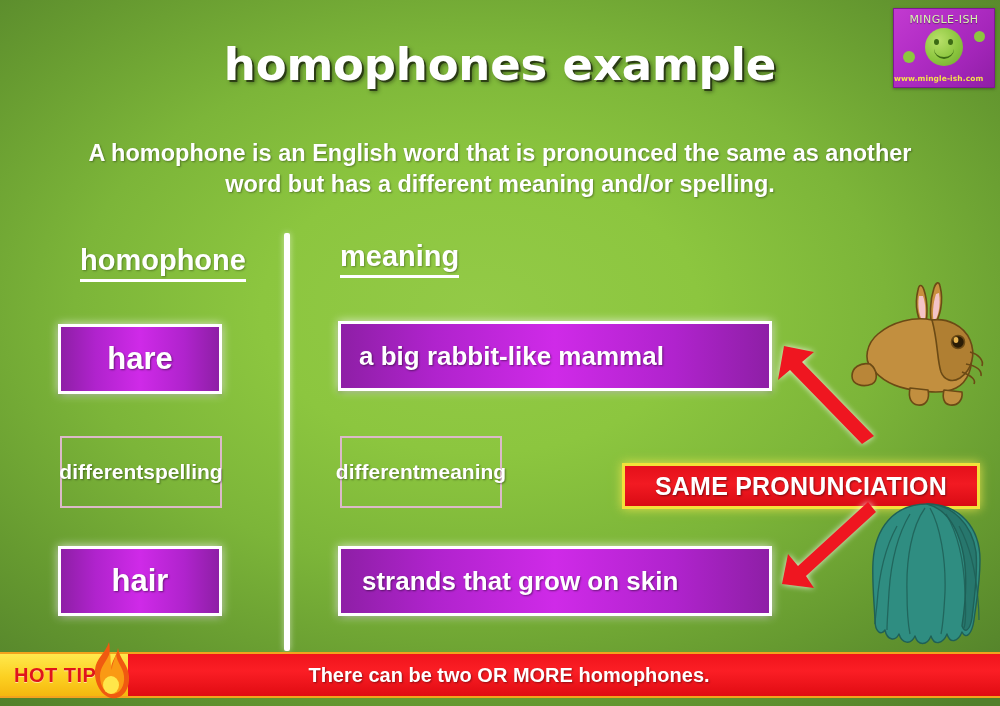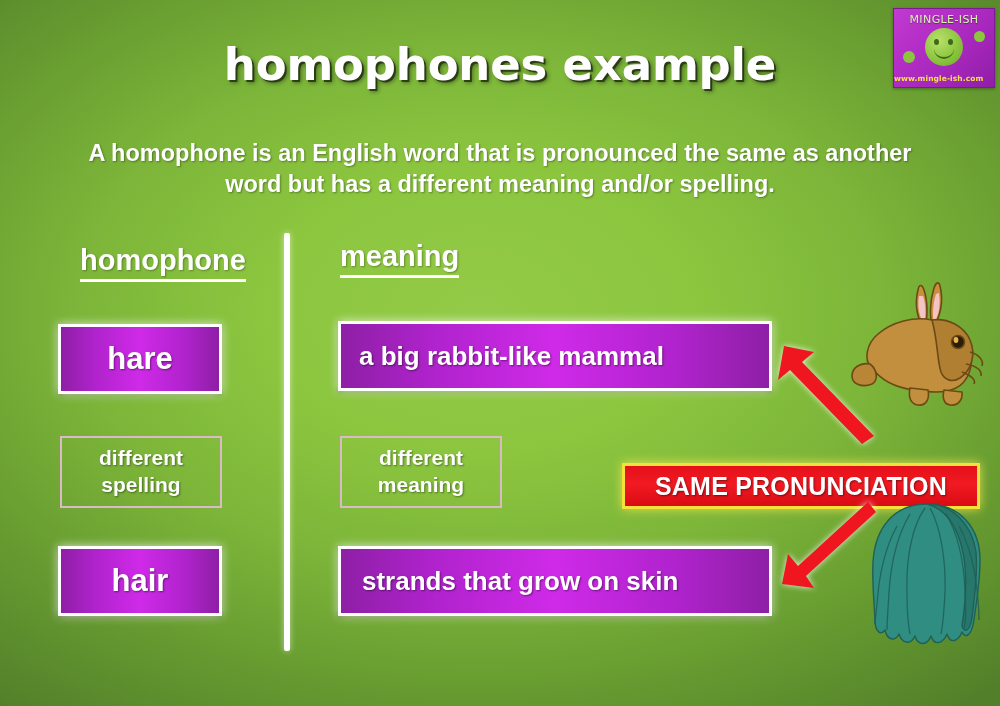--- a/index.html
+++ b/index.html
@@ -92,21 +92,21 @@
     box-sizing:border-box;
   }
   #box-hare{left:58px;top:324px;width:164px;height:70px;justify-content:center;font-size:31px;}
   #box-hair{left:58px;top:546px;width:164px;height:70px;justify-content:center;font-size:31px;text-align:center;}
   #box-hare-meaning{left:338px;top:321px;width:434px;height:70px;padding-left:18px;font-size:26px;}
   #box-hair-meaning{left:338px;top:546px;width:434px;height:70px;padding-left:21px;font-size:26px;}
 
   
   .obox{
     position:absolute;border:2px solid #dcb9c9;background:transparent;
-    display:flex;flex-direction:column;align-items:center;justify-content:center;
+    display:flex;align-items:center;justify-content:center;
     color:#ffffff;font-weight:bold;font-size:21px;line-height:1.28;
     text-shadow:1px 1px 2px rgba(0,0,0,.4);
     box-sizing:border-box;
   }
   #box-diff-spelling{left:60px;top:436px;width:162px;height:72px;}
   #box-diff-meaning{left:340px;top:436px;width:162px;height:72px;}
 
   
   #badge{
     position:absolute;left:622px;top:443px;width:358px;height:46px;
@@ -238,14 +238,27 @@
         <path d="M63 8 C50 26 44 58 45 92 C45 112 46 124 48 134"></path>
         <path d="M68 8 C78 26 84 58 83 92 C82 112 81 124 79 134"></path>
         <path d="M48 14 C36 34 29 62 27 92 C26 110 25 122 25 130"></path>
         <path d="M84 14 C96 34 102 62 103 92 C104 110 104 122 102 128"></path>
         <path d="M35 26 C24 46 17 74 15 104 C14 114 13 120 13 124"></path>
         <path d="M97 26 C108 46 114 74 116 100 C117 110 117 116 117 120"></path>
       </g>
     </g>
   </svg>
 
+  <div id="banner">
+    <div id="hot-tip-chip">
+      <span id="hot-tip-label">HOT TIP</span>
+      <svg id="flame" viewBox="0 0 46 58">
+        <path d="M23 0 C19 12 10 16 9 28 C8 42 16 54 25 56 C36 58 44 48 43 34
+                 C42 22 34 18 32 6 C30 16 26 18 25 26 C22 18 25 8 23 0 Z" fill="#f05a10"></path>
+        <path d="M24 10 C21 20 14 24 14 34 C14 45 20 52 26 52 C34 52 39 44 38 34
+                 C37 25 31 21 30 12 C28 20 26 22 26 28 C24 22 25 16 24 10 Z" fill="#fa9a14"></path>
+        <ellipse cx="25" cy="43" rx="8" ry="9" fill="#ffe64a"></ellipse>
+      </svg>
+    </div>
+    <div id="banner-text">There can be two OR MORE homophones.</div>
+  </div>
 
 </div>
 
 </body></html>

